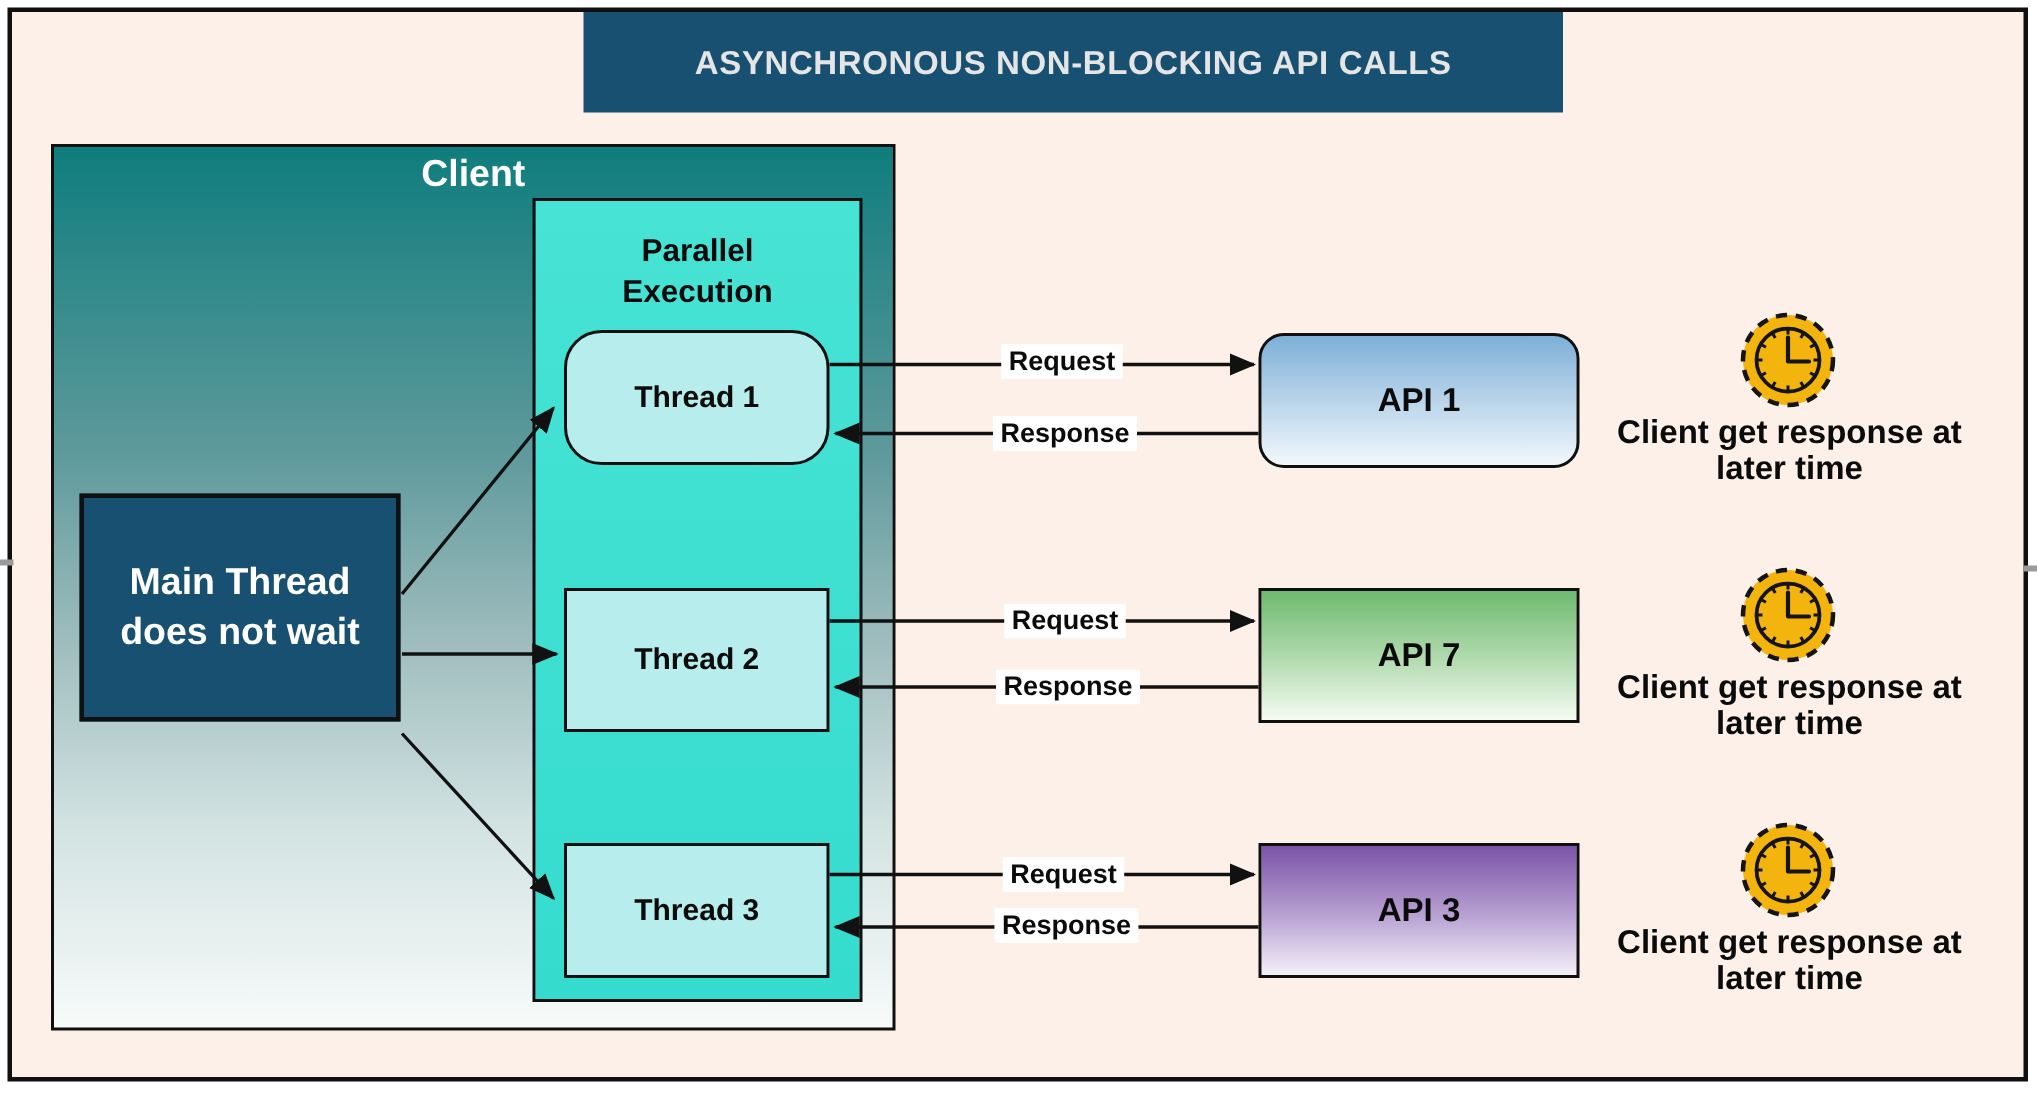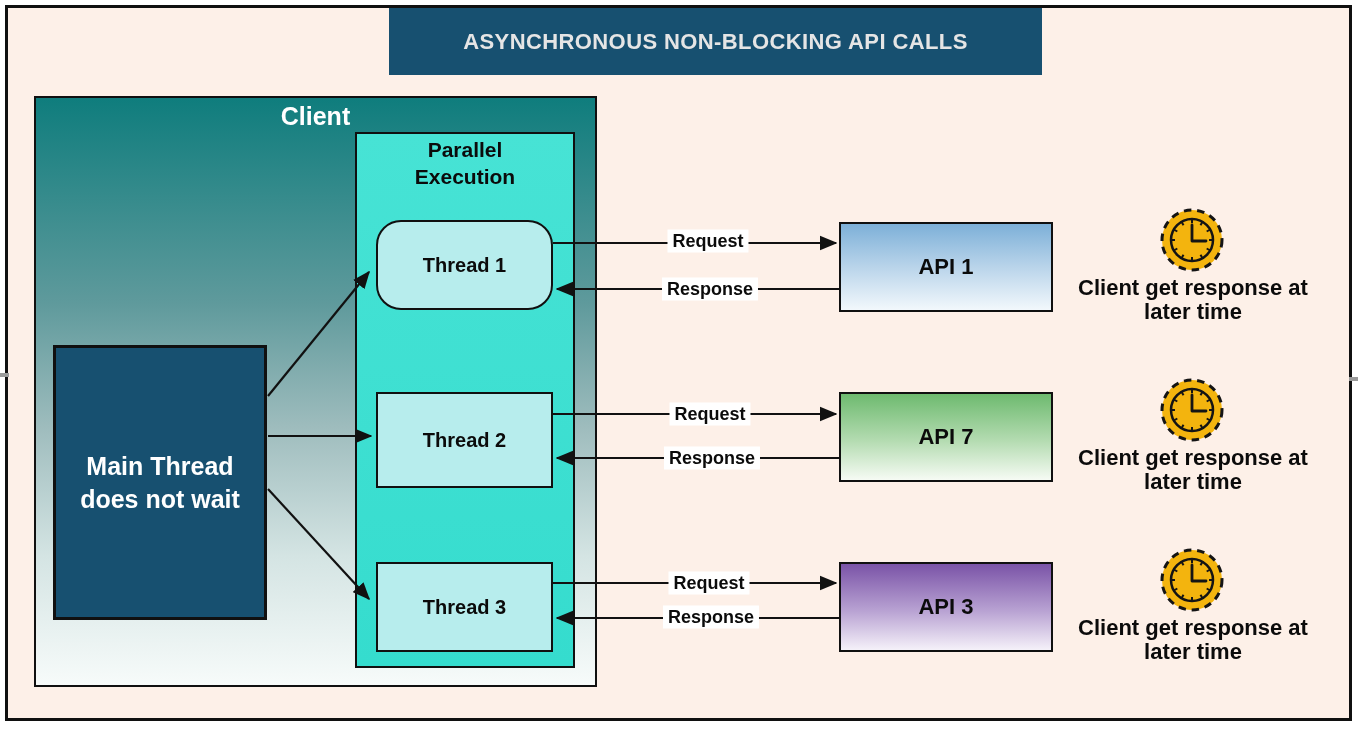--- a/index.html
+++ b/index.html
@@ -39,56 +39,56 @@
     color: #ffffff; font-size: 25px; font-weight: 700;
   }
   .pe-box {
     position: absolute; left: 355px; top: 132px;
     width: 220px; height: 536px;
     border: 2px solid #101010;
     background: linear-gradient(180deg, #47e3d5 0%, #35dcce 100%);
     z-index: 1;
   }
   .pe-label {
-    margin-top: 2px; text-align: center;
+    margin-top: 20px; text-align: center;
     font-size: 21px; font-weight: 700;
     white-space: pre-line; line-height: 27px;
   }
   .thread-box {
     position: absolute; left: 376px;
     width: 177px; height: 90px;
     border: 2px solid #101010;
     background: #b7eded;
     display: flex; align-items: center; justify-content: center;
     font-size: 20px; font-weight: 700;
     z-index: 1;
   }
   .t1 { top: 220px; border-radius: 25px; }
   .t2 { top: 392px; height: 96px; }
   .t3 { top: 562px; }
   .main-thread {
-    position: absolute; left: 53px; top: 345px;
-    width: 214px; height: 275px;
+    position: absolute; left: 53px; top: 329px;
+    width: 214px; height: 152px;
     border: 3px solid #101010;
     background: #175070;
     color: #ffffff;
     display: flex; align-items: center; justify-content: center;
     text-align: center; font-size: 25px; font-weight: 700;
     white-space: pre-line; line-height: 33px;
     z-index: 1;
   }
   .api-box {
     position: absolute; left: 839px;
     width: 214px; height: 90px;
     border: 2px solid #101010;
     display: flex; align-items: center; justify-content: center;
     font-size: 22px; font-weight: 700;
     z-index: 1;
   }
-  .api1 { top: 222px; background: linear-gradient(180deg, #7db0d8 0%, #b9d4ea 50%, #f2f8fc 100%); }
+  .api1 { top: 222px; background: linear-gradient(180deg, #7db0d8 0%, #b9d4ea 50%, #f2f8fc 100%); border-radius: 17px; }
   .api2 { top: 392px; background: linear-gradient(180deg, #6eba6f 0%, #b5dcb2 55%, #f6fbf4 100%); }
   .api3 { top: 562px; background: linear-gradient(180deg, #7a53a7 0%, #b9a3d3 55%, #f5f1f9 100%); }
   .svg-overlay {
     position: absolute; left: 0; top: 0;
     width: 1358px; height: 734px;
     z-index: 2; pointer-events: none;
   }
   .flowlabel {
     position: absolute; transform: translate(-50%, -50%);
     background: #ffffff; padding: 1px 5px;

